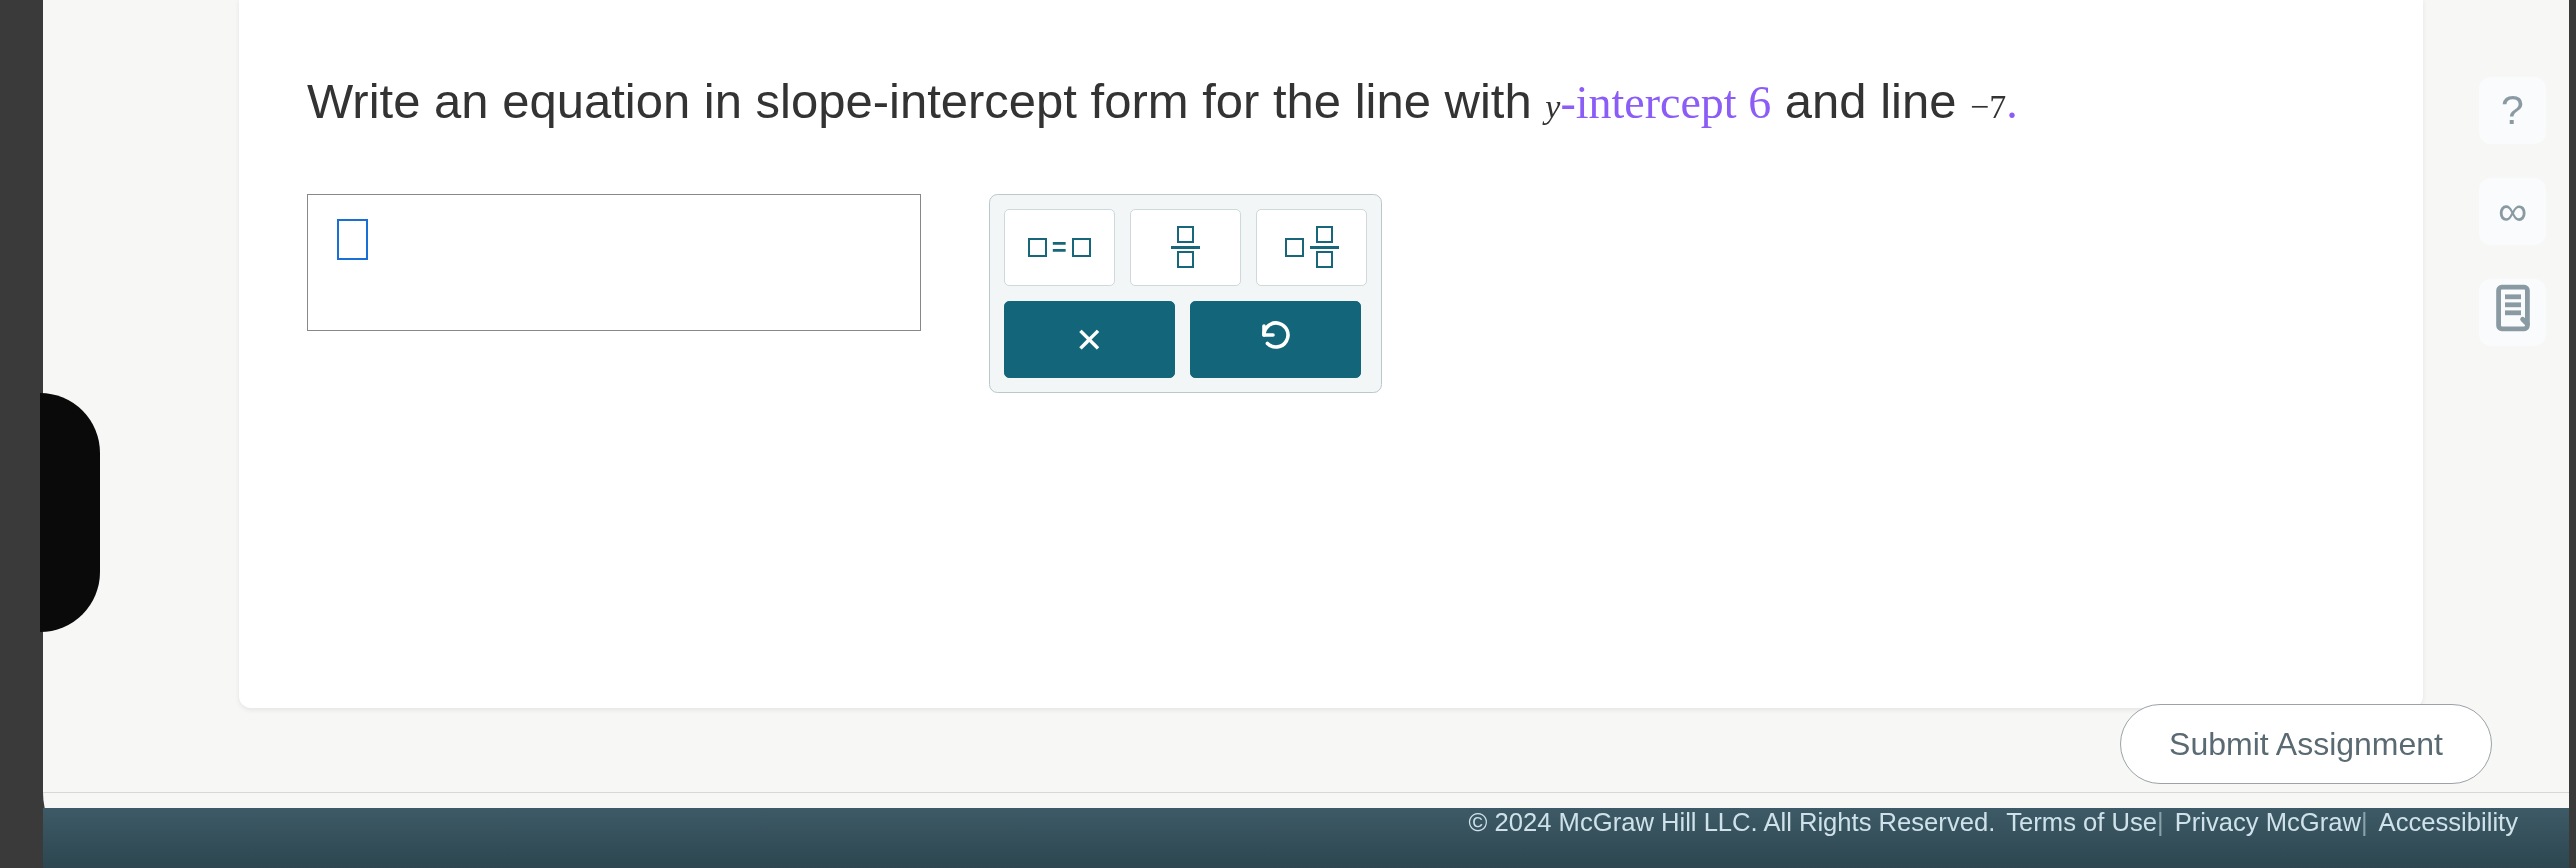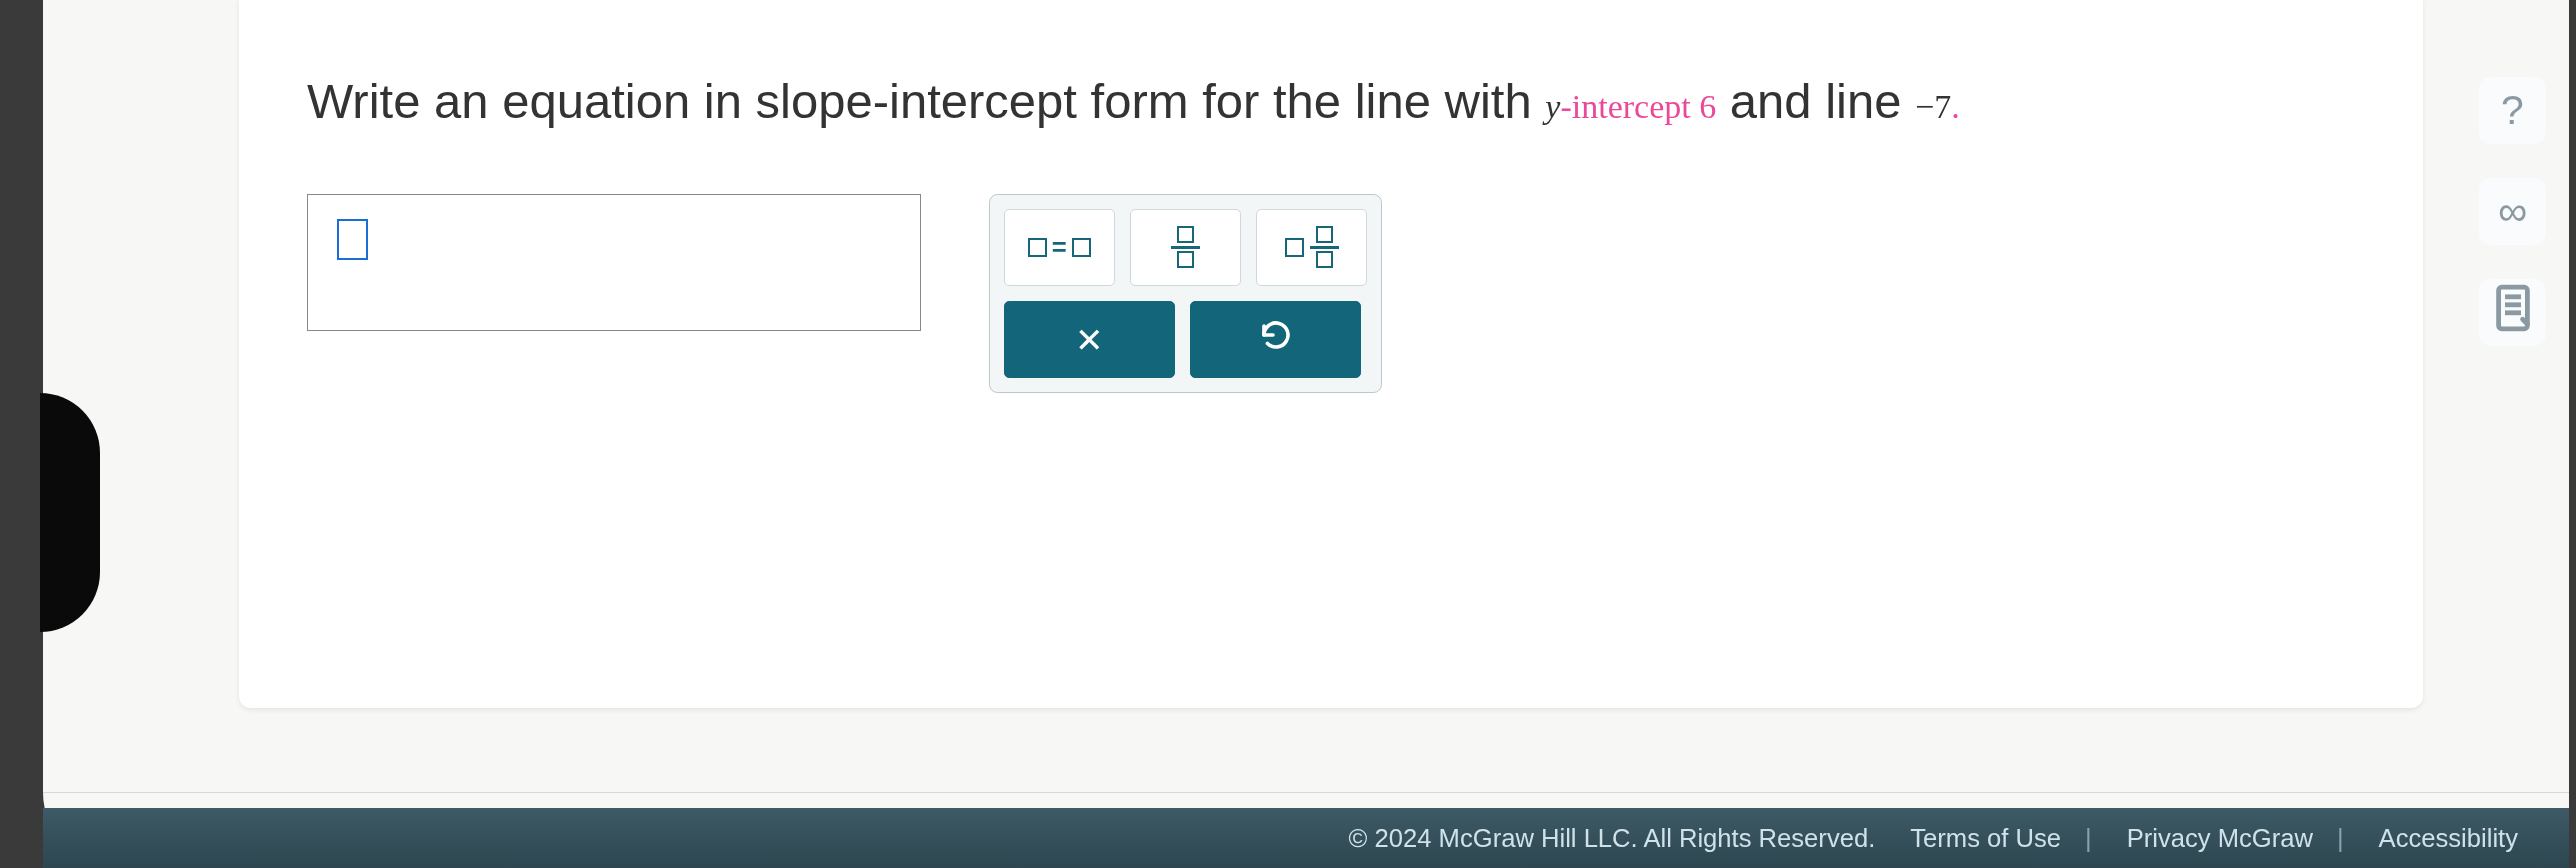--- a/index.html
+++ b/index.html
@@ -33,23 +33,23 @@
     line-height: 1.35;
     max-width: 1792px;
   }
   .question-text .math-sub {
     font-size: 34px;
     font-style: italic;
     font-family: "Times New Roman", serif;
     color: #333;
   }
   .question-text .num-sub {
-    font-size: 34px;
+    font-size: 46px;
     font-family: "Times New Roman", serif;
-    color: #ec4899;
+    color: #8b5cf6;
   }
   .question-text .neg-sub {
     font-size: 34px;
     font-family: "Times New Roman", serif;
     color: #333;
   }
   .answer-row {
     margin-top: 60px;
     display: flex;
     align-items: flex-start;
@@ -148,24 +148,22 @@
     cursor: pointer;
   }
   .footer {
     position: absolute;
     left: 0; bottom: 0;
     width: 100%; height: 61px;
     background: linear-gradient(#3d5a66,#2d4650);
     color: #cfe2ea;
     font-size: 25.6px;
     display: flex;
-    align-items: center;
     justify-content: flex-end;
     padding-right: 51px;
-    gap: 24px;
   }
   .footer .sep { color:#8aa0aa; }
   .footer a { color:#cfe2ea; font-weight:500;margin-left:11px; }
   .notch {
     position:absolute;
     left: -3.4px; top: 393px;
     width: 60px; height: 239px;
     background:#0a0a0a;
     border-radius: 0 94px 94px 0;
   }
@@ -244,20 +242,23 @@
             <line x1="7" y1="8" x2="17" y2="8"></line>
             <line x1="7" y1="13" x2="17" y2="13"></line>
             <line x1="7" y1="18" x2="17" y2="18"></line>
             <path d="M18 22l3 3" stroke-linecap="round"></path>
           </svg>
       </span>
     </div>
   </div>
 
   <div class="submit-bar"></div>
+  <div class="submit-btn">
+    <span>Submit Assignment</span>
+  </div>
 
   <div class="footer">
     <span>© 2024 McGraw Hill LLC. All Rights Reserved.</span>
     <a>Terms of Use</a>
     <span class="sep">|</span>
     <a>Privacy McGraw</a>
     <span class="sep">|</span>
     <a>Accessibility</a>
   </div>
 </div>

